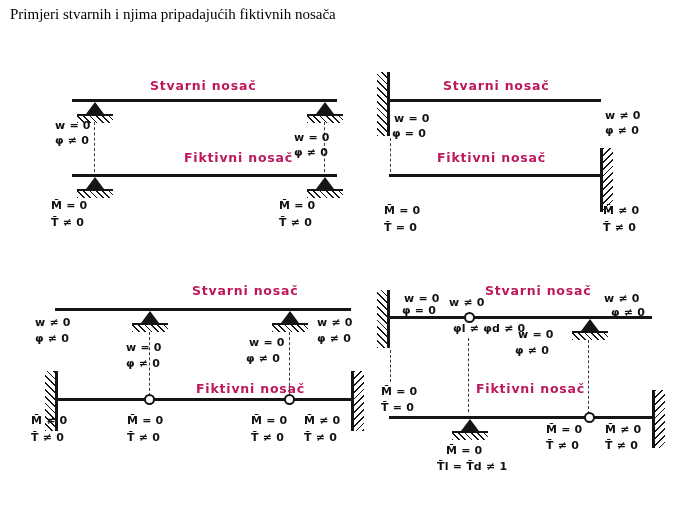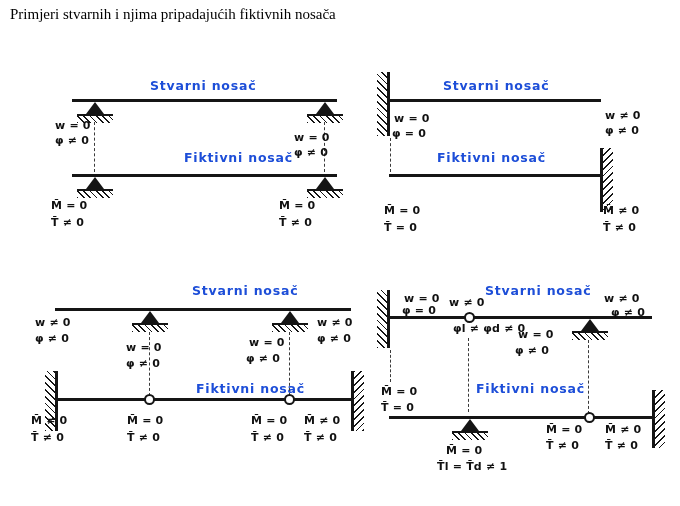--- a/index.html
+++ b/index.html
@@ -1,19 +1,19 @@
 <!DOCTYPE html>
 <html><head>
 <meta charset="utf-8">
 <style>
   html,body{margin:0;padding:0;background:#fff;}
   .canvas{position:relative;width:680px;height:506px;background:#ffffff;overflow:hidden;
           font-family:"DejaVu Sans",sans-serif;color:#111;}
   .page-title{position:absolute;font:400 15px "Liberation Serif",serif;color:#000;white-space:nowrap;}
-  .cap{position:absolute;font:700 12.5px "DejaVu Sans",sans-serif;letter-spacing:.8px;white-space:nowrap;color:#1d4ed8;}
+  .cap{position:absolute;font:700 12.5px "DejaVu Sans",sans-serif;letter-spacing:.8px;white-space:nowrap;color:#be185d;}
   .lbl{position:absolute;font:700 11px "DejaVu Sans",sans-serif;letter-spacing:.2px;white-space:nowrap;color:#111;z-index:3;}
   .beam{position:absolute;height:3px;background:#151515;z-index:2;}
   .tri{position:absolute;width:0;height:0;border-left:9px solid transparent;border-right:9px solid transparent;
        border-bottom:12px solid #151515;z-index:2;}
   .ground{position:absolute;height:7px;width:36px;border-top:2.5px solid #151515;
        background:repeating-linear-gradient(45deg,#151515 0 1.2px,transparent 1.2px 4.5px);}
   .wallL{position:absolute;width:10px;border-right:3px solid #151515;
        background:repeating-linear-gradient(45deg,#151515 0 1.2px,transparent 1.2px 4.8px);}
   .wallR{position:absolute;width:10px;border-left:3px solid #151515;
        background:repeating-linear-gradient(135deg,#151515 0 1.2px,transparent 1.2px 4.8px);}

